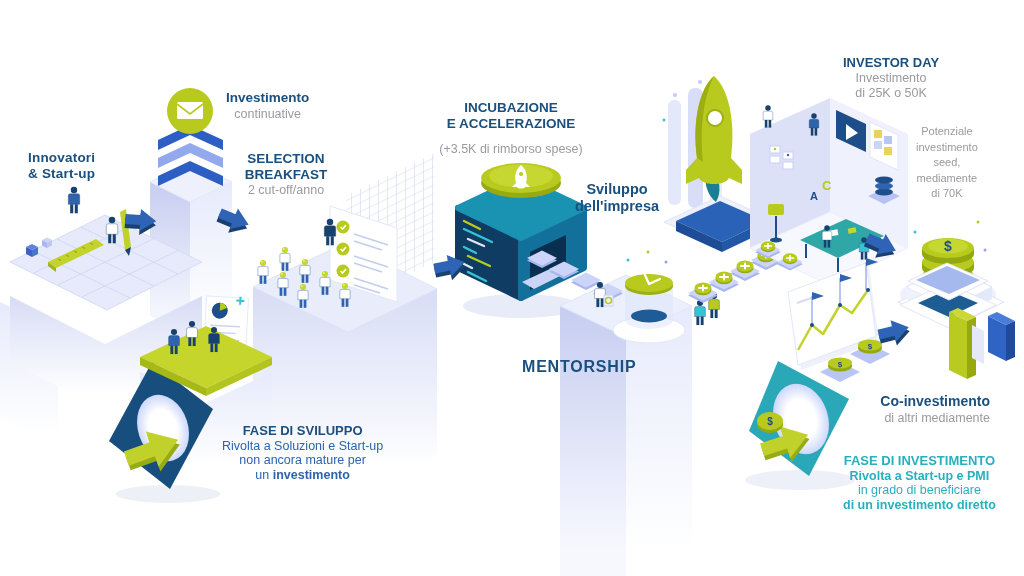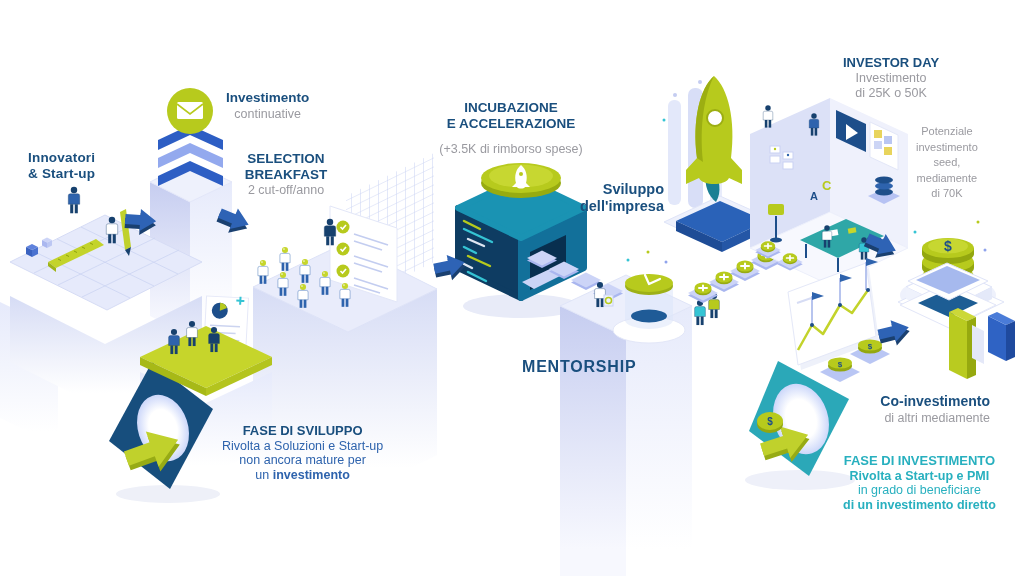--- a/index.html
+++ b/index.html
@@ -15,21 +15,21 @@
   .t-lime{color:#b2c713}
   .b{font-weight:700}
   .blk{display:block}
   #lbl-innovators{left:28px;top:150px;font-size:13.5px;line-height:16px;letter-spacing:.2px}
   #lbl-applications{left:226px;top:90px;font-size:13.5px;line-height:16px}
   #lbl-applications .sub{font-size:12.5px;font-weight:400}
   #lbl-selection{left:230px;top:151px;width:112px;text-align:center;font-size:13.5px;line-height:15.5px}
   #lbl-selection .sub{font-size:12.5px;font-weight:400;margin-top:1px}
   #lbl-incubation{left:425px;top:100px;width:172px;text-align:center;font-size:13.5px;line-height:16px}
   #lbl-incubation .sub{font-size:12.5px;font-weight:400;margin-top:9px}
-  #lbl-growth{left:570px;top:181px;width:94px;text-align:right;font-size:14.5px;line-height:16.5px}
+  #lbl-growth{left:570px;top:181px;width:94px;text-align:center;font-size:14.5px;line-height:16.5px}
   #lbl-mentorship{left:522px;top:358px;font-size:16px;letter-spacing:.8px}
   #lbl-investorday{left:843px;top:55px;font-size:13px;line-height:16px}
   #lbl-investorday .sub{font-size:12.5px;line-height:15px;font-weight:400}
   #lbl-seed{left:916px;top:124px;font-size:11px;line-height:15.5px}
   #lbl-coinvest{left:850px;top:393px;width:140px;text-align:right;font-size:14px;line-height:17px}
   #lbl-coinvest .sub{font-size:12.5px;font-weight:400}
   #lbl-start{left:38px;top:450px;font-size:28px;letter-spacing:2px}
   #lbl-devphase{left:222px;top:424px;font-size:12.5px;line-height:14.5px}
   #lbl-devphase .ttl{font-size:13px}
   #lbl-investphase{left:843px;top:454px;font-size:12.5px;line-height:14.5px}

